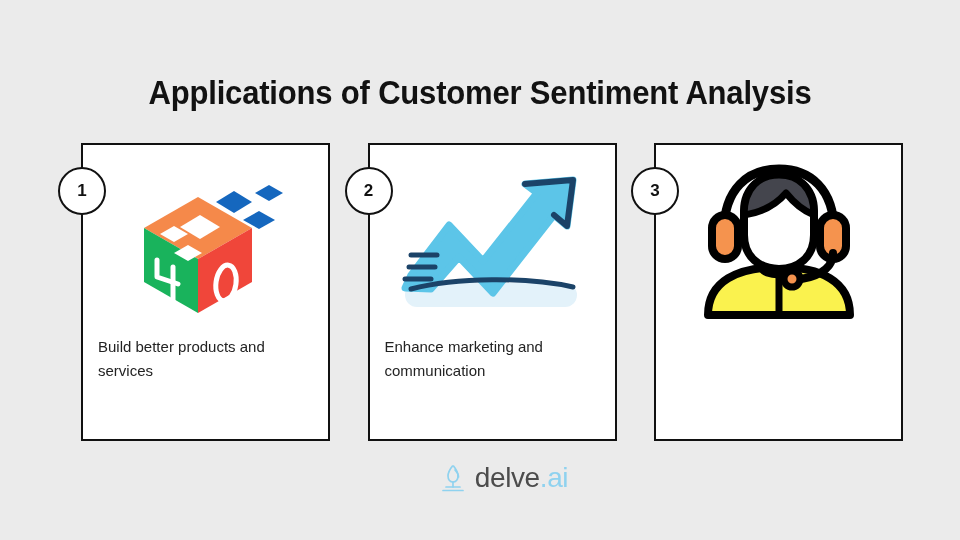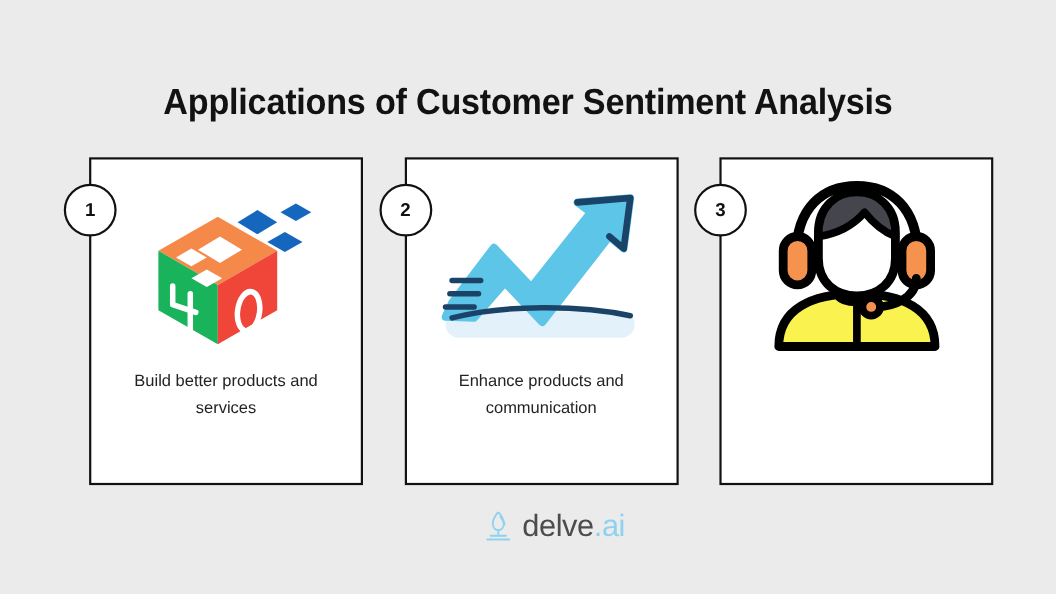--- a/index.html
+++ b/index.html
@@ -87,21 +87,20 @@
     height: 190px;
     display: flex;
     align-items: center;
     justify-content: center;
     padding-top: 6px;
     box-sizing: border-box;
   }
 
   .card-caption {
     width: 215px;
-    text-align: center;
     font-size: 15px;
     line-height: 1.58;
     color: #232323;
   }
 
   
   .brand {
     position: absolute;
     left: 0;
     top: 462px;
@@ -188,21 +187,21 @@
           <g stroke="#1b4368" stroke-width="5" stroke-linecap="round">
             <line x1="14" y1="92" x2="40" y2="92"></line>
             <line x1="12" y1="104" x2="38" y2="104"></line>
             <line x1="8" y1="116" x2="34" y2="116"></line>
           </g>
 
           <path d="M14,126 C60,114 130,114 176,124" fill="none" stroke="#1b4368" stroke-width="5" stroke-linecap="round"></path>
         </svg>
       </div>
 
-      <div class="card-caption">Enhance products and communication</div>
+      <div class="card-caption">Enhance marketing and communication</div>
     </div>
 
     <div class="card">
       <div class="badge">3</div>
 
       <div class="card-art">
         <svg width="170" height="160" viewBox="0 0 170 160">
 
           <path d="M14,152 C14,118 44,104 85,104 C126,104 156,118 156,152 Z" fill="#faf24e" stroke="#000000" stroke-width="8" stroke-linejoin="round"></path>
 

